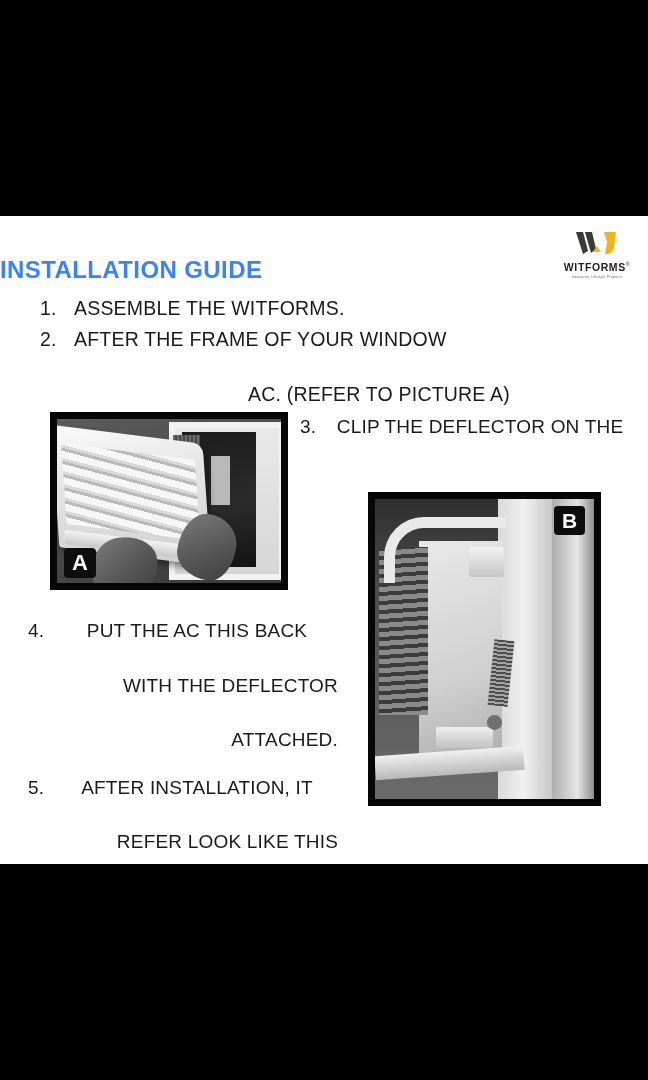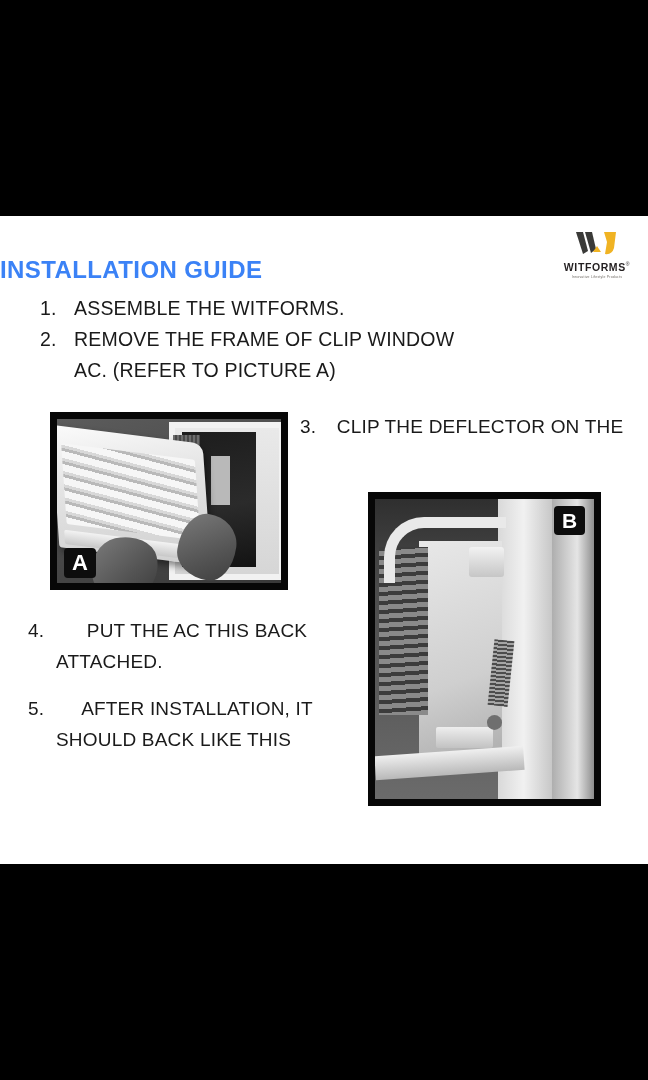--- a/index.html
+++ b/index.html
@@ -113,21 +113,22 @@
   .step-num {
     width: 34px;
     flex: 0 0 34px;
     text-align: left;
   }
   .step-body {
     flex: 1 1 auto;
   }
   .step-line-indent {
     display: block;
-    text-align: left;
+    text-align: right;
+    margin-top: 24px;
   }
 
   .steps-right {
     position: absolute;
     left: 300px;
     top: 195px;
     width: 330px;
     color: #1a1a1a;
     font-size: 19px;
     line-height: 31px;
@@ -366,51 +367,52 @@
     <div class="guide-title">INSTALLATION GUIDE</div>
 
     <div class="steps-top">
       <div class="step-row">
         <span class="step-num">1.</span>
         <span class="step-body">ASSEMBLE THE WITFORMS.</span>
       </div>
       <div class="step-row">
         <span class="step-num">2.</span>
         <span class="step-body">
-          <span>REMOVE THE FRAME OF CLIP WINDOW</span>
+          <span>AFTER THE FRAME OF YOUR WINDOW</span>
           <span class="step-line-indent">AC. (REFER TO PICTURE A)</span>
         </span>
       </div>
     </div>
 
     <div class="steps-right">
       <div class="step-row">
         <span class="step-num">3.</span>
         <span class="step-body">
           <span>CLIP THE DEFLECTOR ON THE</span>
         </span>
       </div>
     </div>
 
     <div class="steps-bottom">
       <div class="step-block">
         <div class="step-row">
           <span class="step-num">4.</span>
           <span class="step-body">
             <span>PUT THE AC THIS BACK</span>
+            <span class="step-line-indent">WITH THE DEFLECTOR</span>
             <span class="step-line-indent">ATTACHED.</span>
           </span>
         </div>
       </div>
       <div class="step-block">
         <div class="step-row">
           <span class="step-num">5.</span>
           <span class="step-body">
             <span>AFTER INSTALLATION, IT</span>
-            <span class="step-line-indent">SHOULD BACK LIKE THIS</span>
+            <span class="step-line-indent">REFER LOOK LIKE THIS</span>
           </span>
         </div>
       </div>
     </div>
 
     <div class="photo photo-a">
       <div class="photo-inner">
         <div class="a-wallbg"></div>
         <div class="a-window"></div>
         <div class="a-cavity"></div>

